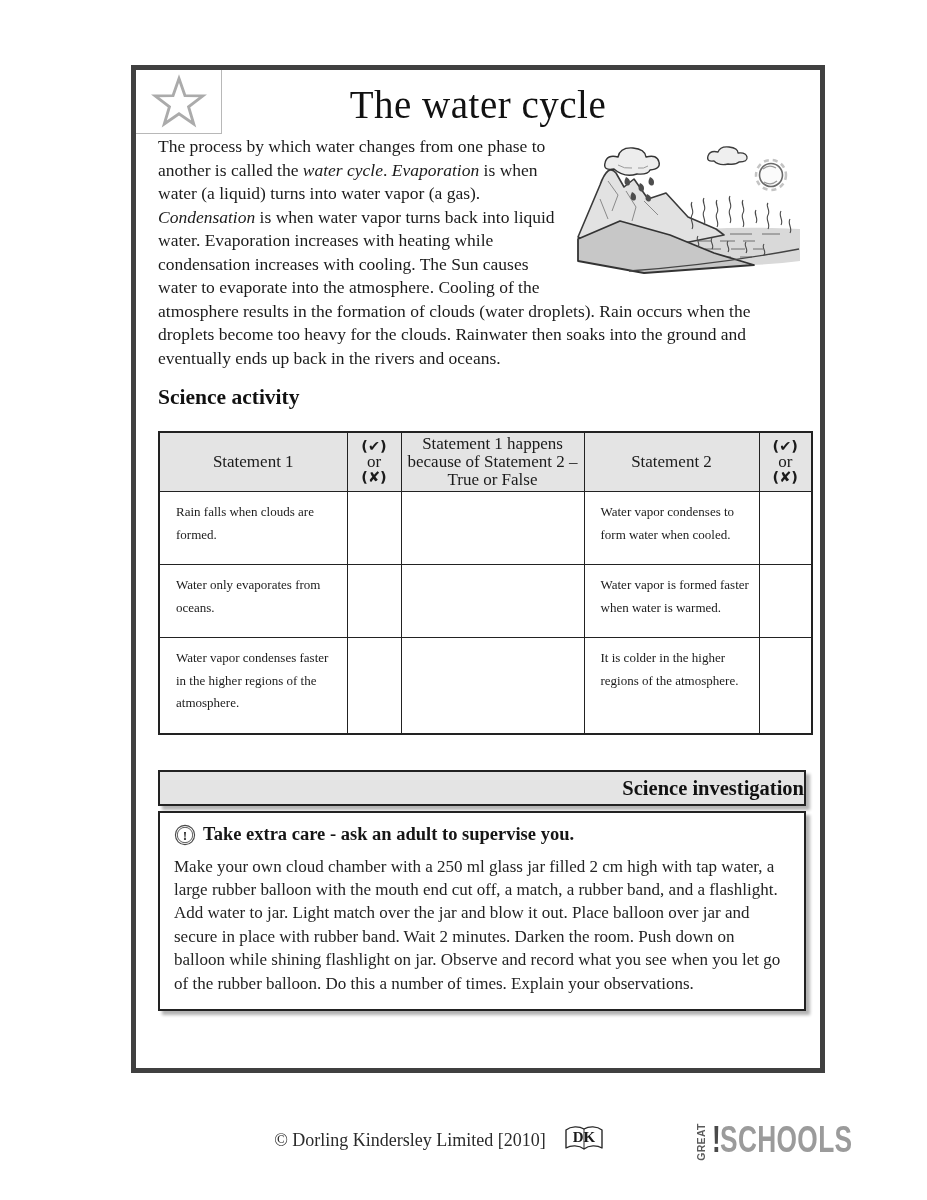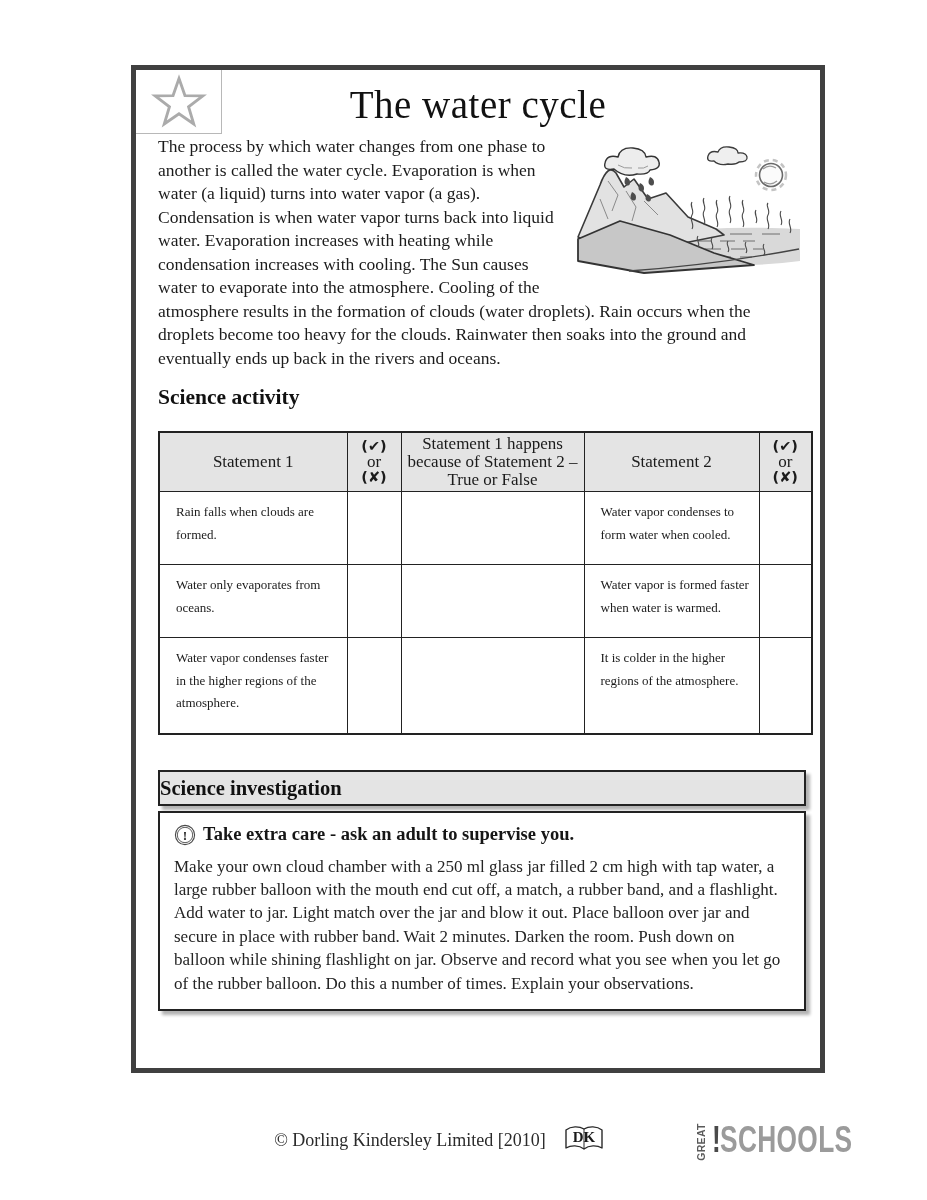--- a/index.html
+++ b/index.html
@@ -45,21 +45,21 @@
     font-weight: bold;
     margin-top: 15px;
     margin-bottom: 3px;
     color: #111;
   }
   .body-text {
     font-size: 17.5px;
     line-height: 23.5px;
     color: #1b1b1b;
   }
-  .body-text .ital { }
+  .body-text .ital { font-style: italic; }
   .mark-glyph { font-weight: bold; font-family: "DejaVu Sans", sans-serif; font-size: 15px; }
 
   .illustration {
     float: right;
     width: 230px; height: 142px;
     margin: 2px -6px 2px 12px;
   }
 
   .bk-wrap { margin-top: 8px; }
 
@@ -97,21 +97,21 @@
   .row-2 td { height: 73px; }
   .row-3 td { height: 96px; }
 
   
   .invest { margin-top: 35px; width: 648px; }
   .invest-titlebar {
     background: #e4e4e4;
     border: 2px solid #222;
     box-shadow: 4px 4px 3px #b3b3b3;
     height: 36px;
-    text-align: left;
+    text-align: right;
     font-size: 20.5px;
     font-weight: bold;
     line-height: 33px;
     color: #111;
   }
   .invest-box {
     margin-top: 5px;
     border: 2px solid #222;
     box-shadow: 4px 4px 3px #b3b3b3;
     background: #fff;

